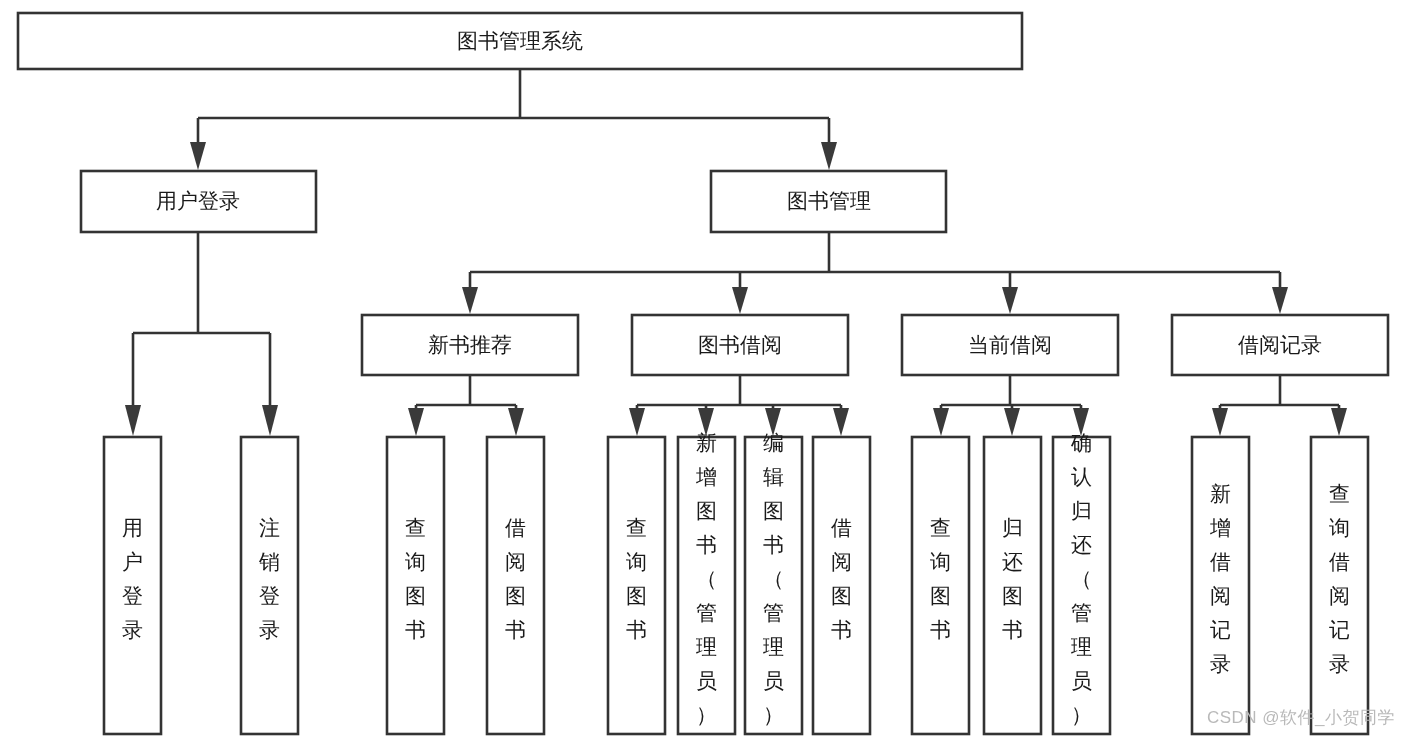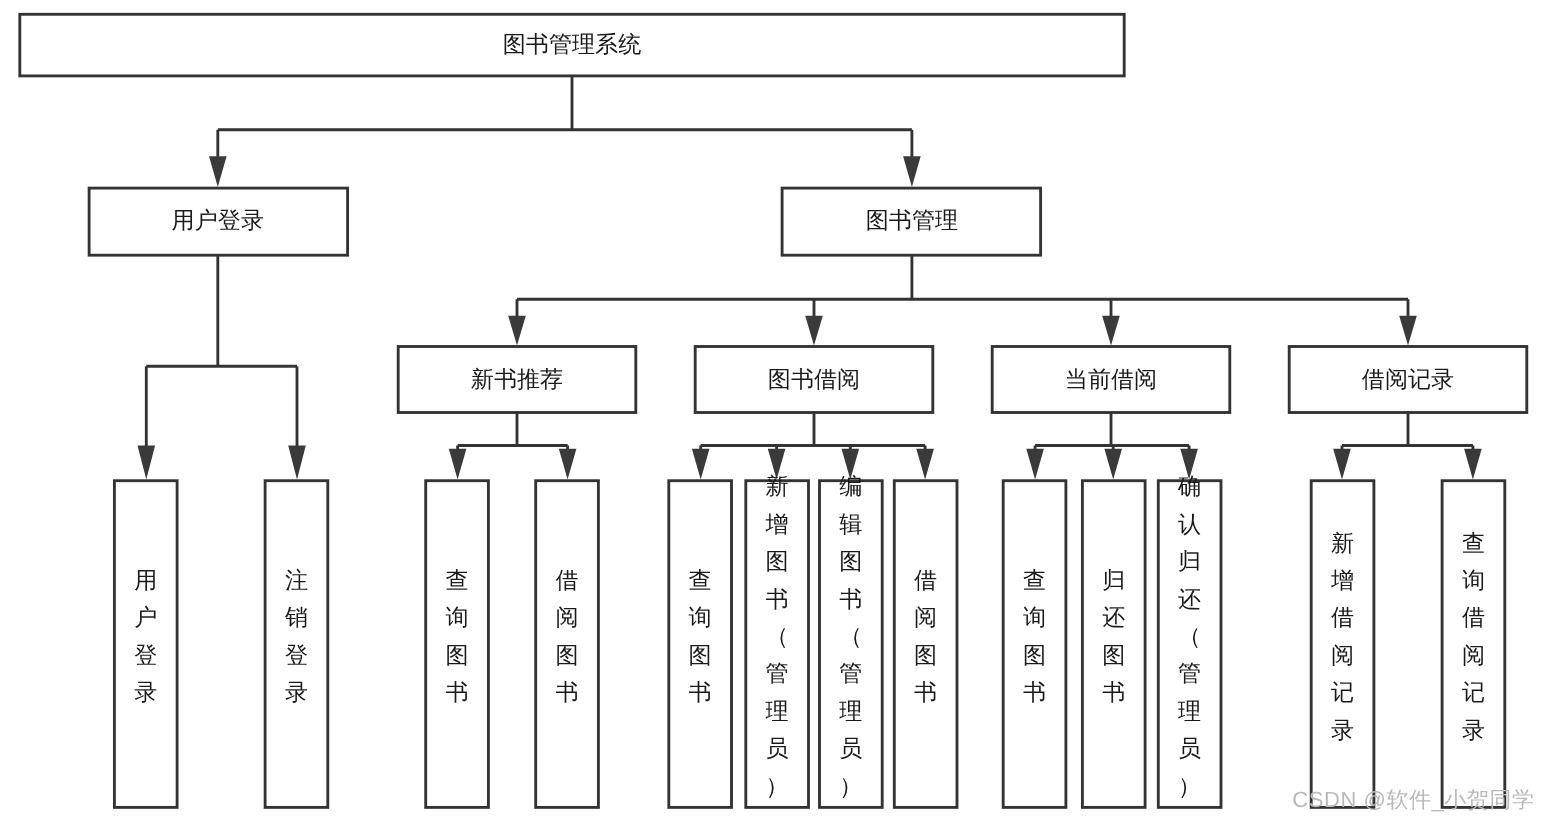--- a/index.html
+++ b/index.html
@@ -46,23 +46,23 @@
   }
   .node-label-vertical {
     fill: #1a1a1a;
     font-family: "Liberation Sans", "DejaVu Sans", sans-serif;
     font-size: 21px;
     text-anchor: middle;
   }
   .watermark {
     position: absolute;
     right: 10px;
-    bottom: 6px;
-    font-family: "Liberation Sans", "DejaVu Sans", sans-serif;
-    font-size: 20px;
+    bottom: 18px;
+    font-family: "Liberation Sans", "DejaVu Sans", sans-serif;
+    font-size: 17px;
     color: #b9b9b9;
     white-space: nowrap;
     letter-spacing: 0.5px;
     pointer-events: none;
   }
 </style>
 </head>
 <body>
 
 <svg id="diagram" viewBox="0 0 1405 747" xmlns="http://www.w3.org/2000/svg">

